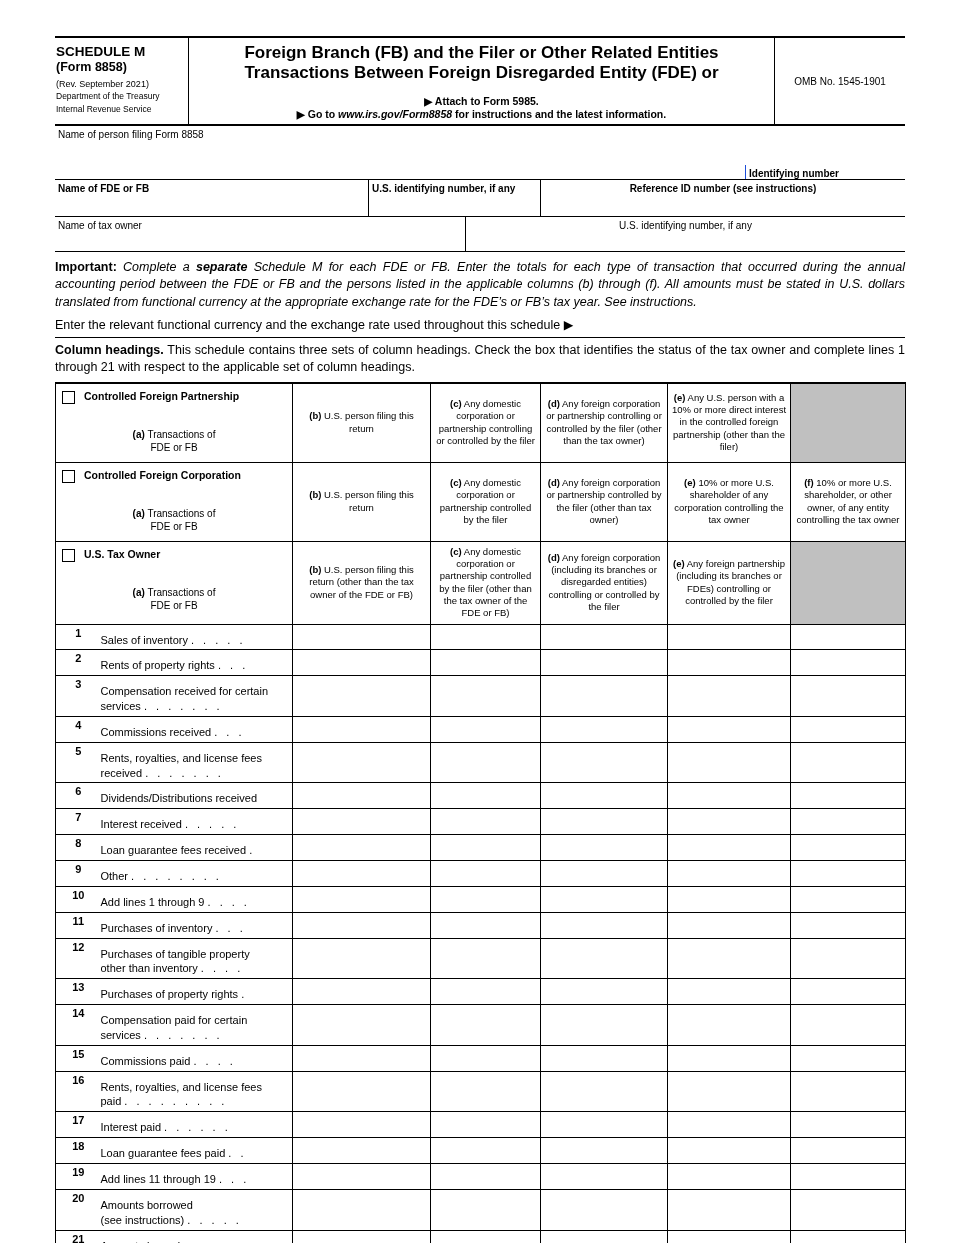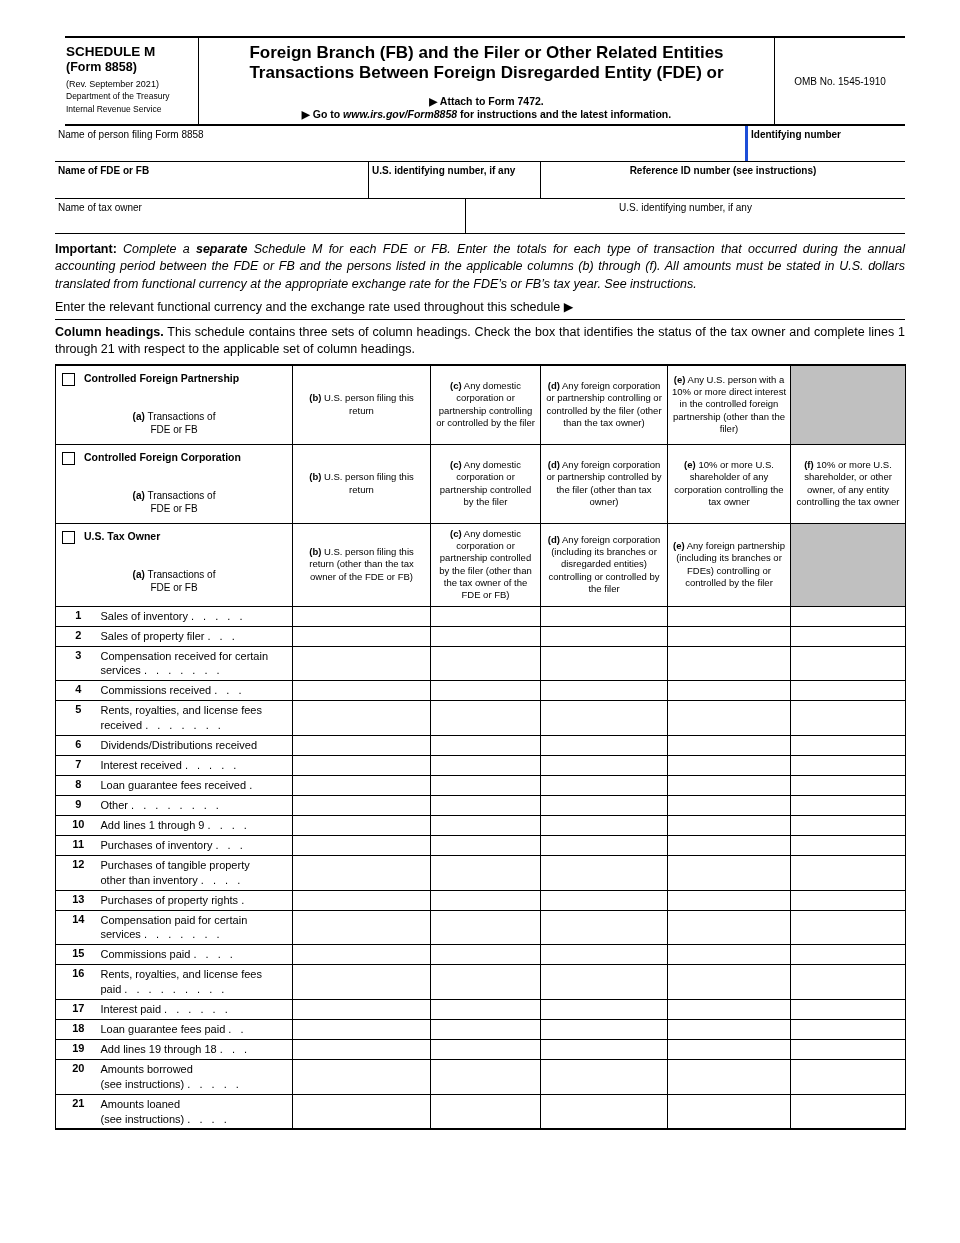--- a/index.html
+++ b/index.html
@@ -11,21 +11,20 @@
     -webkit-font-smoothing:antialiased;
   }
   .page { padding:36px 55px 0 55px; }
 
   
   .form-header {
     display:flex;
     border-top:2.5px solid #000;
     border-bottom:2.5px solid #000;
     min-height:90px;
-    margin-left:10px;
   }
   .fh-left { width:133px; padding:6px 3px 2px 1px; }
   .fh-sched { font-weight:bold; font-size:13.5px; line-height:1.15; }
   .fh-form  { font-weight:bold; font-size:12.5px; line-height:1.15; }
   .fh-rev   { font-size:9px; margin-top:5px; }
   .fh-dept  { font-size:8.5px; margin-top:2px; line-height:1.25; }
   .fh-center {
     flex:1;
     border-left:1.5px solid #000;
     border-right:1.5px solid #000;
@@ -40,21 +39,21 @@
   .fh-right { width:130px; display:flex; align-items:center; justify-content:center;
               font-size:10px; text-align:center; padding:2px; }
 
   
   .id-row { display:flex; border-bottom:1px solid #000; font-size:10px; }
   .id-cell { padding:3px 0 0 3px; }
   .id-cell.ctr { text-align:center; padding-left:0; }
   .id-cell.bold { font-weight:bold; }
   .row1 { min-height:36px; }
   .row1 .c1 { flex:1; }
-  .row1 .c2 { width:160px; border-left:3px solid #1d4ed8; }
+  .row1 .c2 { width:160px; border-left:1px solid #1d4ed8;margin-top:39px; }
   .row2 { min-height:37px;font-weight:bold; }
   .row2 .c1 { width:313px; }
   .row2 .c2 { width:172px; border-left:1px solid #000; }
   .row2 .c3 { flex:1; border-left:1px solid #000; }
   .row3 { min-height:35px; border-bottom:1.5px solid #000; }
   .row3 .c1 { width:410px; }
   .row3 .c2 { flex:1; border-left:1px solid #000; }
 
   
   .important {
@@ -92,21 +91,21 @@
   .a-label { text-align:center; font-size:10px; line-height:1.3; }
   .a-label .txt { white-space:pre-line; }
   td.hdr-col { font-size:9.5px; line-height:1.3; text-align:center;
                vertical-align:middle; padding:4px 3px; }
   td.hdr-col.gray { background:var(--gray-cell); }
 
   
   tr.line-row td { height:20px; vertical-align:top; font-size:11px; }
   td.num { border-right:none !important; text-align:center; font-weight:bold;
            padding-top:2px; }
-  td.lbl { border-left:none !important; padding:2px 2px 2px 0; line-height:1.35; }
+  td.lbl { border-left:none !important; padding:8px 2px 2px 0; line-height:1.35; }
   td.lbl .lbl-text { white-space:pre-line; }
   td.lbl .dots { word-spacing:6px; }
   td.amt { background:#fff; }
 
   
   .form-footer { display:flex; justify-content:space-between; align-items:baseline;
                  padding-top:5px; font-size:10.5px; }
   .form-footer .bold { font-weight:bold; }
   .form-footer .cat { font-size:10px; }
 </style>
@@ -122,25 +121,25 @@
       <div class="fh-rev">(Rev. September 2021)</div>
       <div class="fh-dept">Department of the Treasury</div>
       <div class="fh-dept">Internal Revenue Service</div>
     </div>
     <div class="fh-center">
       <div class="fh-title">
         <div>Foreign Branch (FB) and the Filer or Other Related Entities</div>
         <div>Transactions Between Foreign Disregarded Entity (FDE) or</div>
       </div>
       <div>
-        <div class="fh-attach">▶ Attach to Form 7472.</div>
+        <div class="fh-attach">▶ Attach to Form 5985.</div>
         <div class="fh-goto"><span>▶ Go to </span><span class="link">www.irs.gov/Form8858</span><span> for instructions and the latest information.</span></div>
       </div>
     </div>
-    <div class="fh-right">OMB No. 1545-1910</div>
+    <div class="fh-right">OMB No. 1545-1901</div>
   </div>
 
   <div class="id-row row1">
     <div class="id-cell c1">
       <span>Name of person filing Form 8858</span>
     </div>
     <div class="id-cell c2 bold">
       <span>Identifying number</span>
     </div>
   </div>
@@ -251,21 +250,21 @@
     <td class="num">1</td>
     <td class="lbl"><span class="lbl-text">Sales of inventory</span> <span class="dots">. . . . .</span></td>
     <td class="amt"></td>
     <td class="amt"></td>
     <td class="amt"></td>
     <td class="amt"></td>
     <td class="amt"></td>
   </tr>
         <tr class="line-row">
     <td class="num">2</td>
-    <td class="lbl"><span class="lbl-text">Sales of property filer</span> <span class="dots">. . .</span></td>
+    <td class="lbl"><span class="lbl-text">Rents of property rights</span> <span class="dots">. . .</span></td>
     <td class="amt"></td>
     <td class="amt"></td>
     <td class="amt"></td>
     <td class="amt"></td>
     <td class="amt"></td>
   </tr>
         <tr class="line-row">
     <td class="num">3</td>
     <td class="lbl"><span class="lbl-text">Compensation received for certain
 services</span> <span class="dots">. . . . . . .</span></td>
@@ -409,21 +408,21 @@
     <td class="num">18</td>
     <td class="lbl"><span class="lbl-text">Loan guarantee fees paid</span> <span class="dots">. .</span></td>
     <td class="amt"></td>
     <td class="amt"></td>
     <td class="amt"></td>
     <td class="amt"></td>
     <td class="amt"></td>
   </tr>
         <tr class="line-row">
     <td class="num">19</td>
-    <td class="lbl"><span class="lbl-text">Add lines 19 through 18</span> <span class="dots">. . .</span></td>
+    <td class="lbl"><span class="lbl-text">Add lines 11 through 19</span> <span class="dots">. . .</span></td>
     <td class="amt"></td>
     <td class="amt"></td>
     <td class="amt"></td>
     <td class="amt"></td>
     <td class="amt"></td>
   </tr>
         <tr class="line-row">
     <td class="num">20</td>
     <td class="lbl"><span class="lbl-text">Amounts borrowed
 (see instructions)</span> <span class="dots">. . . . .</span></td>

